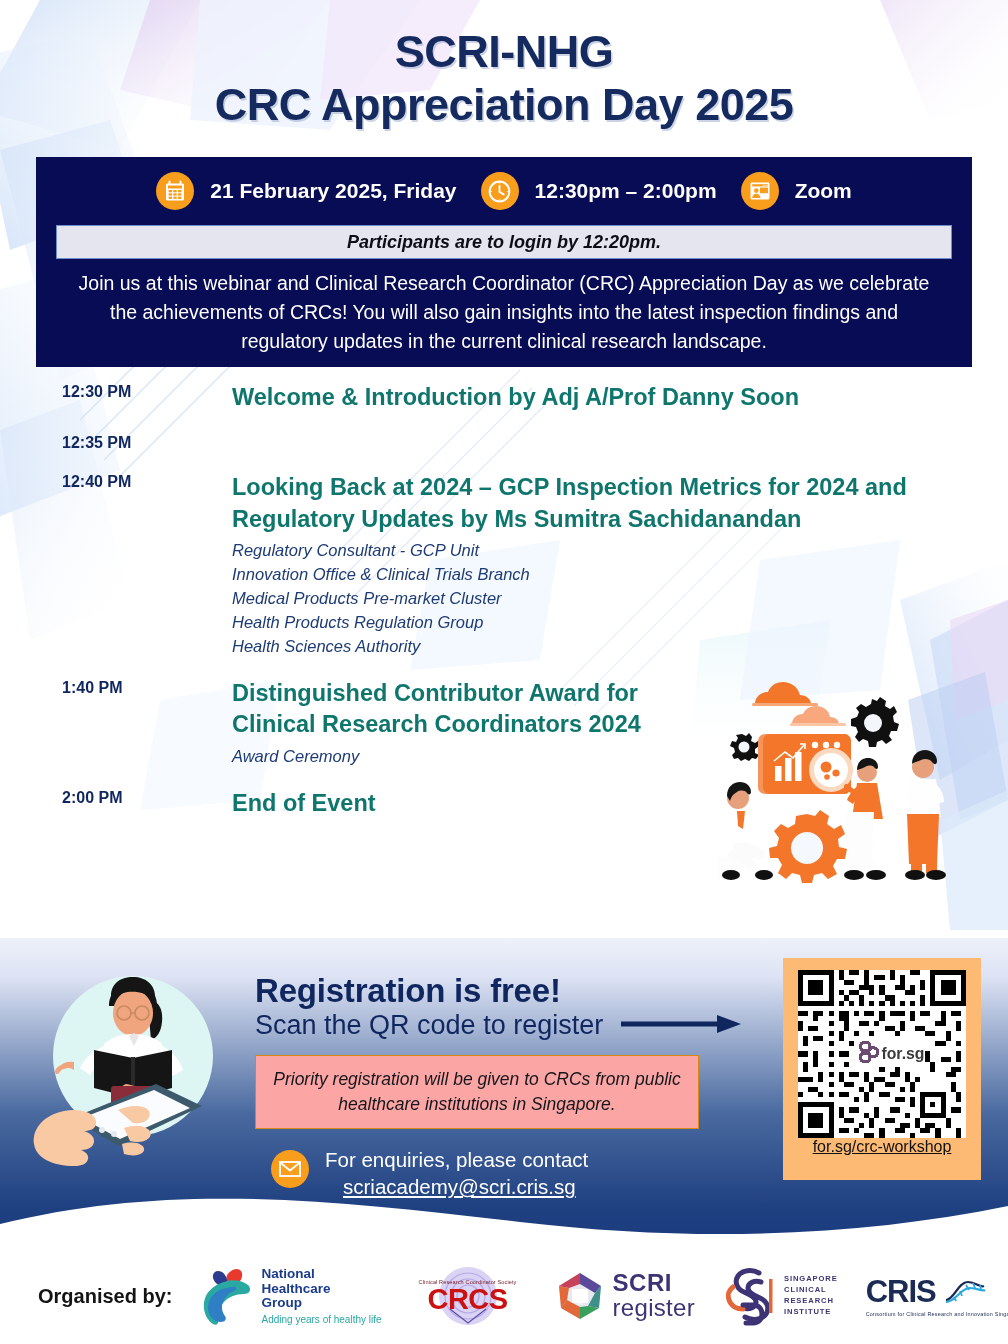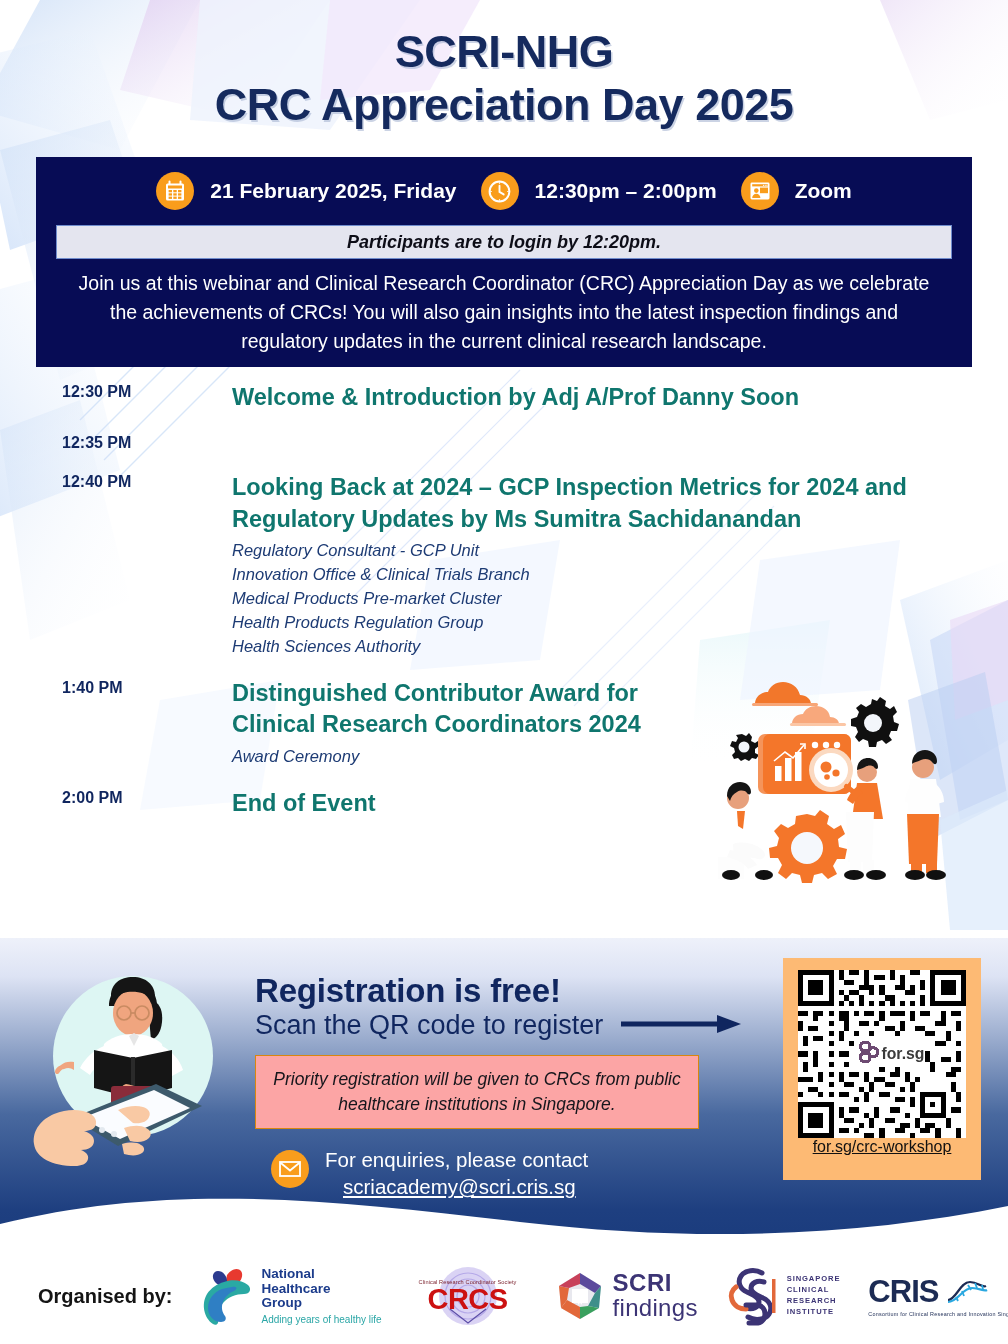--- a/index.html
+++ b/index.html
@@ -739,21 +739,21 @@
           <path d="M47 16 L45 38 L34 36 L41 23 Z" fill="#3f8f8a"></path>
           <path d="M45 38 L26 49 L26 37 L34 36 Z" fill="#3aa05e"></path>
           <path d="M26 49 L7 38 L13 30 L26 37 Z" fill="#e2683a"></path>
           <path d="M7 38 L5 16 L15 18 L13 30 Z" fill="#e2683a"></path>
           <path d="M5 16 L26 3 L26 14 L15 18 Z" fill="#c8415a"></path>
           <path d="M18 19h7c2 0 3 1 3 3v14c0-2-1-3-3-3h-7z" fill="#ffffff"></path>
           <path d="M34 19h-7c-2 0-3 1-3 3v14c0-2 1-3 3-3h7z" fill="#ffffff"></path>
         </svg>
         <div class="scri-txt">
           <div class="scri-1">SCRI</div>
-          <div class="scri-2">findings</div>
+          <div class="scri-2">register</div>
         </div>
       </div>
 
       <div class="logo">
         <svg width="58" height="62" viewBox="0 0 58 62">
           <path d="M36 8c-7-4-17-3-21 3-4 6-1 13 6 16 6 3 12 5 12 10 0 5-6 8-13 6" fill="none" stroke="#3c3475" stroke-width="5" stroke-linecap="round"></path>
           <path d="M22 52c7 4 17 3 21-3 4-6 1-13-6-16-6-3-12-5-12-10 0-5 6-8 13-6" fill="none" stroke="#3c3475" stroke-width="5" stroke-linecap="round"></path>
           <path d="M10 22c-4 3-6 8-4 13 2 6 8 9 14 9" fill="none" stroke="#e2683a" stroke-width="5" stroke-linecap="round"></path>
           <path d="M20 40h10c6 0 9 4 9 9 0 5-3 9-9 9h-7" fill="none" stroke="#3c3475" stroke-width="5" stroke-linecap="round"></path>
           <rect x="46" y="14" width="3.5" height="34" fill="#e2683a"></rect>

